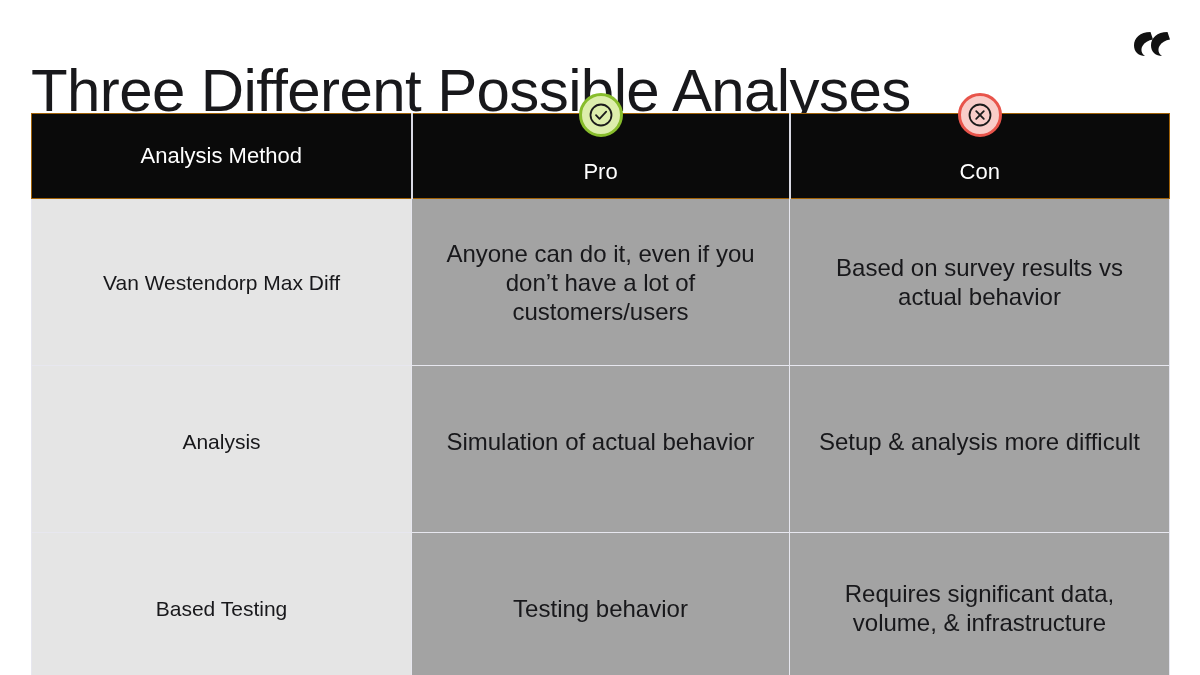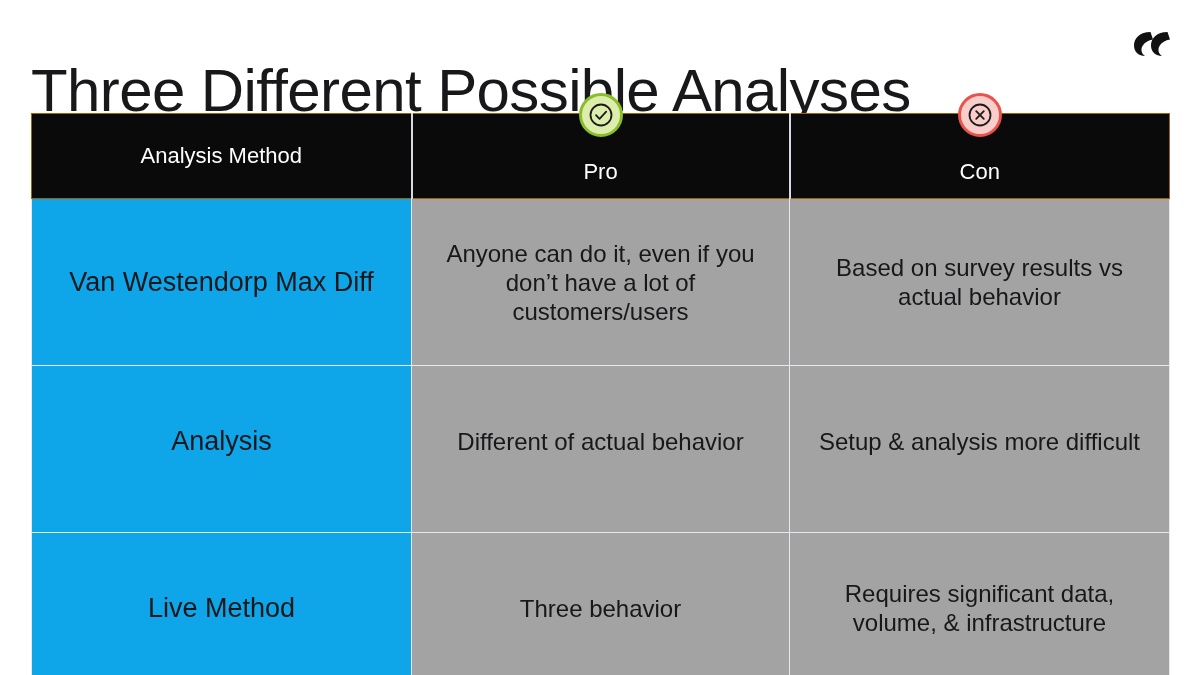--- a/index.html
+++ b/index.html
@@ -80,22 +80,22 @@
     height: 146px;
     vertical-align: middle;
     text-align: center;
     padding: 10px 26px;
     font-size: 24px;
     line-height: 29px;
     color: #18181b;
     background: #a3a3a3;
   }
   .comparison-table tbody td.cell-method {
-    background: #0ea5e9;
-    font-size: 27px;
+    background: #e5e5e5;
+    font-size: 21px;
     line-height: 31px;
     padding: 10px 13px;
   }
   .comparison-table tbody tr td.cell-pro,
   .comparison-table tbody tr td.cell-con {
     vertical-align: middle;
   }
   
   .comparison-table tbody tr.row-compact td .cell-inner {
     transform: translateY(-8px);
@@ -189,32 +189,32 @@
         </td>
         <td class="cell-con">
           <span class="cell-inner">Based on survey results vs actual behavior</span>
         </td>
       </tr>
       <tr class="row-compact">
         <td class="cell-method">
           <span class="cell-inner">Analysis</span>
         </td>
         <td class="cell-pro">
-          <span class="cell-inner">Different of actual behavior</span>
+          <span class="cell-inner">Simulation of actual behavior</span>
         </td>
         <td class="cell-con">
           <span class="cell-inner">Setup &amp; analysis more difficult</span>
         </td>
       </tr>
       <tr class="row-compact">
         <td class="cell-method">
-          <span class="cell-inner">Live Method</span>
+          <span class="cell-inner">Based Testing</span>
         </td>
         <td class="cell-pro">
-          <span class="cell-inner">Three behavior</span>
+          <span class="cell-inner">Testing behavior</span>
         </td>
         <td class="cell-con">
           <span class="cell-inner">Requires significant data, volume, &amp; infrastructure</span>
         </td>
       </tr>
     </tbody>
   </table>
 
 </div>
 

